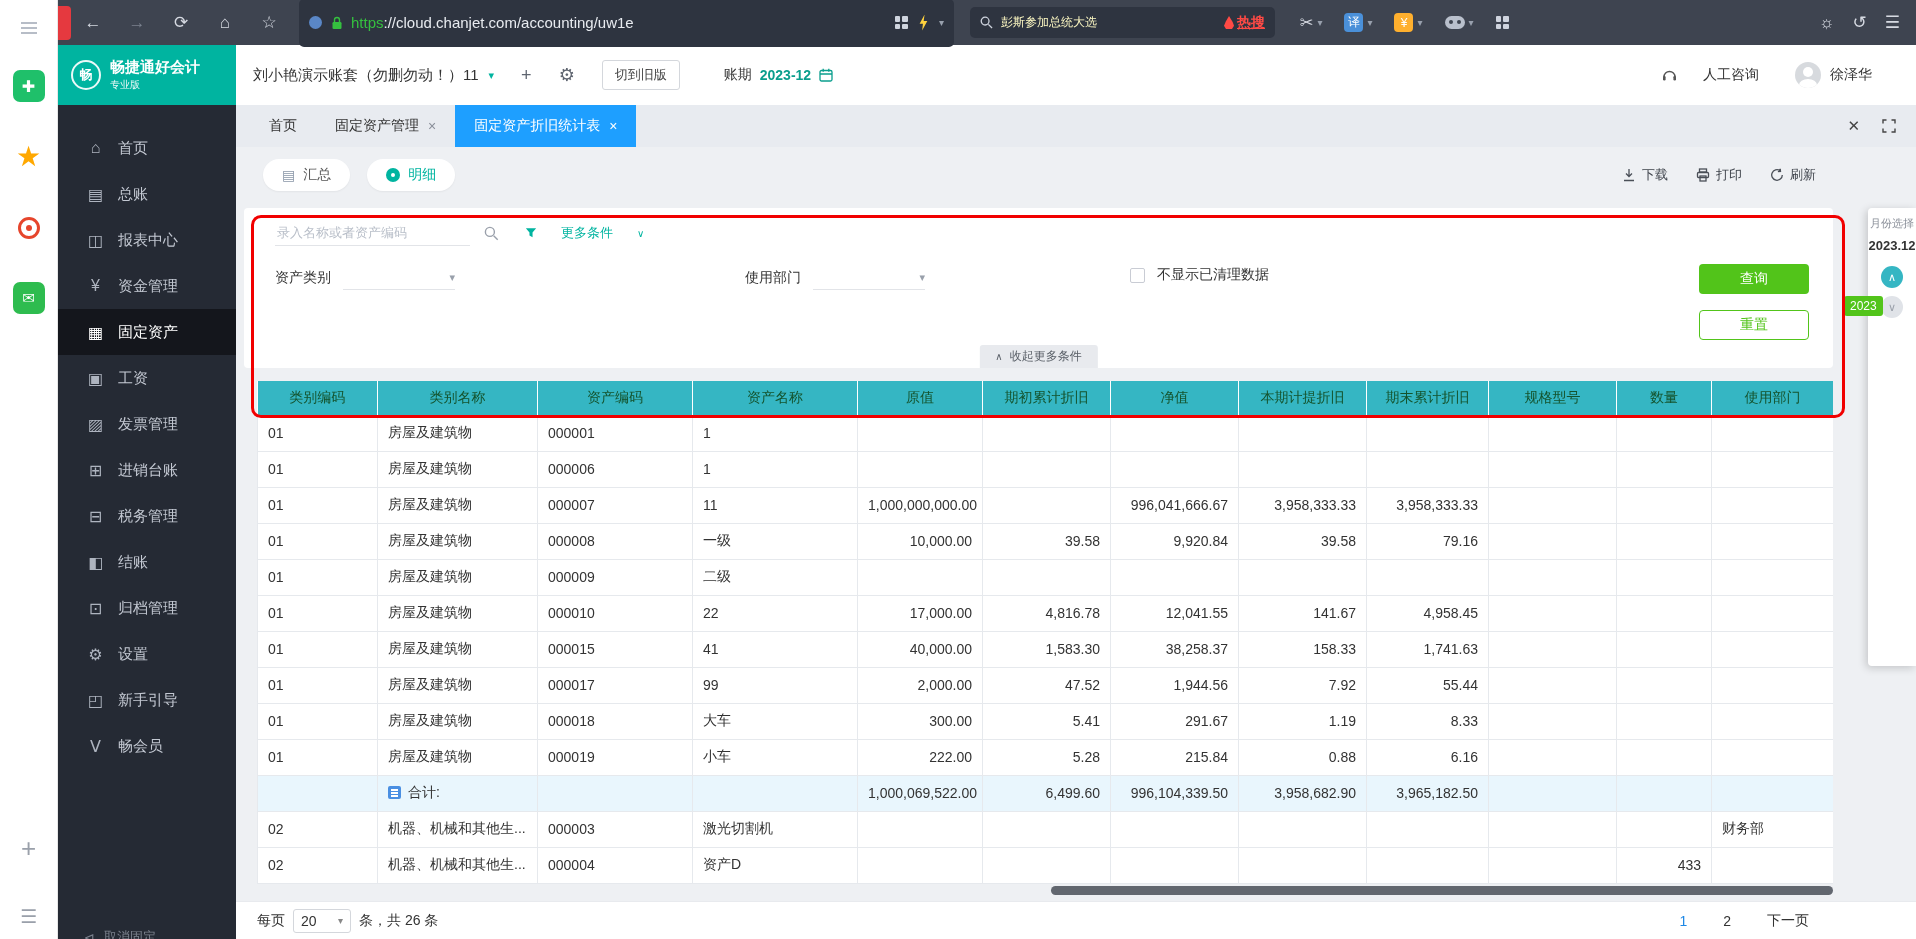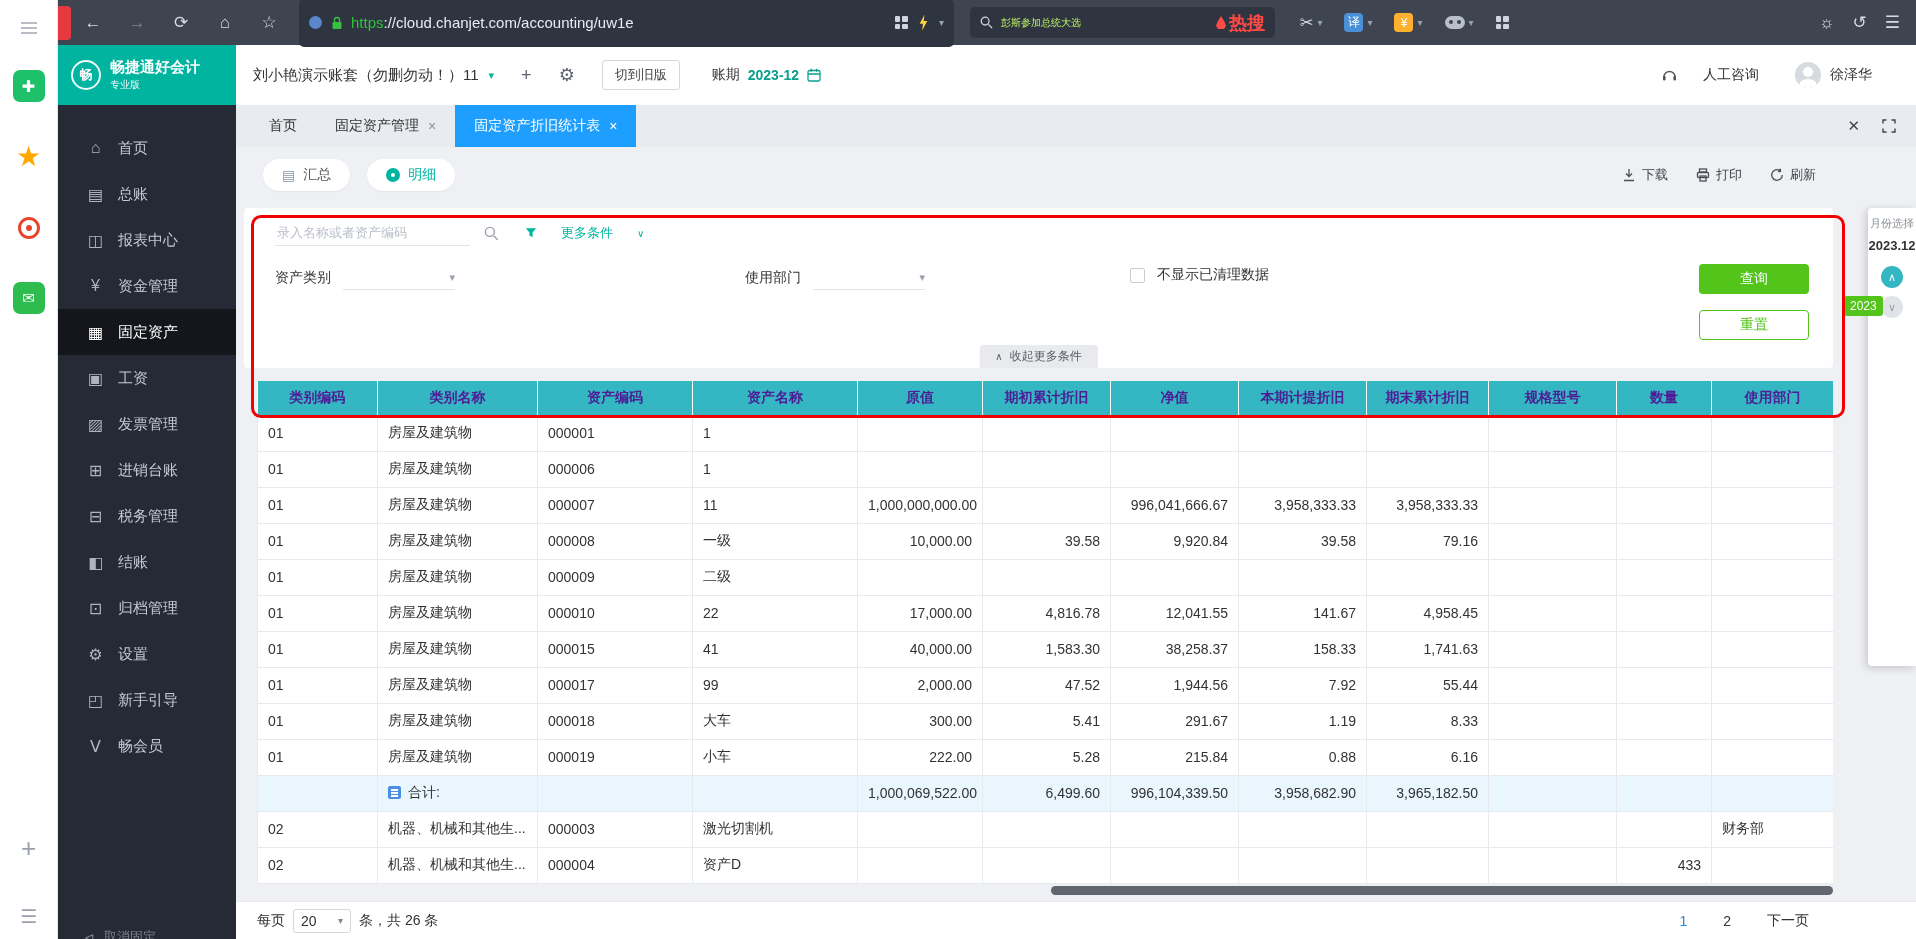--- a/index.html
+++ b/index.html
@@ -28,22 +28,22 @@
 .url-bar{width:655px;height:48px;background:#2e3440;border-radius:5px;display:flex;align-items:center;padding:0 10px;margin:0 16px 0 8px;flex:none;cursor:text;}
 .site-dot{width:13px;height:13px;border-radius:50%;background:#5a87c7;margin-right:9px;flex:none;}
 .url-text{font-size:15px;color:#e8ebf0;white-space:nowrap;}
 .url-text .scheme{color:#35c03f;}
 .url-right{margin-left:auto;display:flex;align-items:center;gap:10px;}
 .grid4{width:13px;height:13px;display:grid;grid-template-columns:1fr 1fr;gap:2px;}
 .grid4 i{background:#cfd4de;border-radius:1px;}
 .bolt{width:11px;height:16px;background:#ffd23e;clip-path:polygon(60% 0,15% 58%,45% 58%,38% 100%,85% 40%,52% 40%);}
 .caret{font-size:10px;color:#98a0ad;}
 .search-bar{width:305px;height:31px;background:#2e3440;border-radius:5px;display:flex;align-items:center;padding:0 10px;gap:8px;flex:none;cursor:text;}
-.search-q{font-size:10px;color:#bef264;white-space:nowrap;}
-.hot{margin-left:auto;display:flex;align-items:center;gap:3px;font-size:18px;font-weight:bold;text-decoration:underline;}
+.search-q{font-size:12px;color:#fef9c3;white-space:nowrap;}
+.hot{margin-left:auto;display:flex;align-items:center;gap:3px;font-size:14px;font-weight:bold;text-decoration:underline;}
 .flame{width:10px;height:13px;background:var(--hot-red,#ff4a45);clip-path:polygon(50% 0,85% 45%,100% 75%,80% 100%,20% 100%,0 75%,18% 42%);}
 .tool-icons{display:flex;align-items:center;margin-left:16px;gap:4px;}
 .ti{display:flex;align-items:center;gap:4px;padding:0 9px;height:34px;font-size:16px;cursor:pointer;}
 .badge-sq{width:19px;height:19px;border-radius:4px;display:flex;align-items:center;justify-content:center;font-size:12px;color:#fff;}
 .gamepad{width:20px;height:13px;border-radius:7px;background:#b9c0cc;position:relative;}
 .gamepad:before{content:"";position:absolute;left:4px;top:4px;width:4px;height:4px;border-radius:50%;background:#3e4450;}
 .gamepad:after{content:"";position:absolute;right:4px;top:4px;width:4px;height:4px;border-radius:50%;background:#3e4450;}
 .far-icons{margin-left:auto;display:flex;align-items:center;gap:18px;margin-right:16px;font-size:17px;}
 .far-icons span{cursor:pointer;}
 
@@ -60,21 +60,21 @@
 .side-item.active .s-icon{color:#fff;}
 .unpin{position:absolute;bottom:-7px;left:26px;color:#7c828e;font-size:13px;display:flex;align-items:center;gap:9px;}
 
 
 .main{position:absolute;left:236px;top:45px;right:0;bottom:0;display:flex;flex-direction:column;z-index:10;}
 .app-header{height:60px;background:#fff;display:flex;align-items:center;padding:0 44px 0 17px;flex:none;}
 .acct{display:flex;align-items:center;gap:10px;font-size:15px;color:#333;cursor:pointer;}
 .acct .tcaret{color:var(--brand-teal,#00b4a0);font-size:11px;}
 .hd-ic{margin-left:27px;color:#5f6570;font-size:18px;cursor:pointer;}
 .btn-old{margin-left:27px;border:1px solid #d4d7dc;border-radius:3px;padding:5px 12px;font-size:13px;color:#444;background:#fff;cursor:pointer;}
-.period{margin-left:32px;display:flex;align-items:center;gap:8px;font-size:14px;}
+.period{margin-left:44px;display:flex;align-items:center;gap:8px;font-size:14px;}
 .period .p-val{color:#0a9e8d;font-weight:bold;}
 .hd-right{margin-left:auto;display:flex;align-items:center;gap:36px;}
 .support{display:flex;align-items:center;gap:26px;font-size:14px;color:#333;cursor:pointer;}
 .user{display:flex;align-items:center;gap:9px;font-size:14px;color:#333;cursor:pointer;}
 .avatar{width:26px;height:26px;border-radius:50%;background:#d7dade;position:relative;overflow:hidden;flex:none;}
 .avatar:before{content:"";position:absolute;left:8px;top:5px;width:10px;height:10px;border-radius:50%;background:#fff;}
 .avatar:after{content:"";position:absolute;left:4px;top:17px;width:18px;height:12px;border-radius:50% 50% 0 0;background:#fff;}
 
 .tab-bar{height:42px;background:#e8ebf0;display:flex;align-items:stretch;padding-left:14px;flex:none;}
 .tab{display:flex;align-items:center;gap:9px;padding:0 19px;font-size:14px;color:#333;cursor:pointer;}
@@ -103,21 +103,21 @@
 .more-cond{display:flex;align-items:center;gap:24px;color:var(--brand-teal,#00b4a0);font-size:13px;cursor:pointer;margin-left:12px;}
 .f-group{position:absolute;top:58px;display:flex;align-items:center;gap:12px;font-size:14px;color:#333;}
 .u-select{width:112px;border-bottom:1px solid #e2e4e8;display:flex;align-items:center;justify-content:flex-end;height:24px;color:#99a0ab;cursor:pointer;font-size:11px;}
 .chk{width:15px;height:15px;border:1px solid #c9ccd4;border-radius:2px;background:#fff;cursor:pointer;flex:none;}
 .btn-query{position:absolute;right:24px;top:56px;width:110px;height:30px;background:var(--query-green,#52c41a);color:#fff;border:none;border-radius:4px;font-size:14px;cursor:pointer;}
 .btn-reset{position:absolute;right:24px;top:102px;width:110px;height:30px;background:#fff;color:var(--query-green,#52c41a);border:1px solid var(--query-green,#52c41a);border-radius:4px;font-size:14px;cursor:pointer;}
 .collapse-pill{position:absolute;left:50%;transform:translateX(-50%);bottom:0;height:23px;background:#e8eaee;color:#5a6068;font-size:12px;padding:0 16px;display:flex;align-items:center;gap:7px;border-radius:3px 3px 0 0;cursor:pointer;}
 
 .table-wrap{position:absolute;left:21px;top:234px;width:1576px;bottom:0;overflow:hidden;}
 table{border-collapse:collapse;table-layout:fixed;width:1576px;font-size:14px;color:#333;background:#fff;}
-thead th{background:var(--table-header-teal,#35b6c3);color:#4c1d95;height:34px;font-weight:bold;font-size:14px;border-right:1px solid rgba(255,255,255,.35);white-space:nowrap;overflow:hidden;}
+thead th{background:var(--table-header-teal,#35b6c3);color:#14532d;height:34px;font-weight:normal;font-size:14px;border-right:1px solid rgba(255,255,255,.35);white-space:nowrap;overflow:hidden;}
 tbody td{height:36px;border:1px solid #e6e9ed;padding:0 10px;background:#fff;white-space:nowrap;overflow:hidden;}
 tbody td.num{text-align:right;}
 tbody tr.total td{background:#e9f6fd;}
 .sum-ic{display:inline-block;width:13px;height:13px;background:#4a8fe2;border-radius:2px;margin-right:7px;vertical-align:-2px;position:relative;}
 .sum-ic:before{content:"";position:absolute;left:3px;top:3px;width:7px;height:1.5px;background:#fff;box-shadow:0 3px 0 #fff,0 6px 0 #fff;}
 .h-scrollbar{position:absolute;bottom:6px;left:815px;width:782px;height:9px;background:#62676f;border-radius:5px;z-index:6;cursor:pointer;}
 
 .pagination{height:38px;background:#fff;display:flex;align-items:center;padding:0 107px 0 21px;font-size:14px;color:#333;border-top:1px solid #e8eaee;flex:none;}
 .per-page{display:flex;align-items:center;gap:8px;}
 .pp-select{width:58px;height:24px;border:1px solid #d4d7dc;border-radius:3px;display:flex;align-items:center;justify-content:space-between;padding:0 7px;cursor:pointer;}

